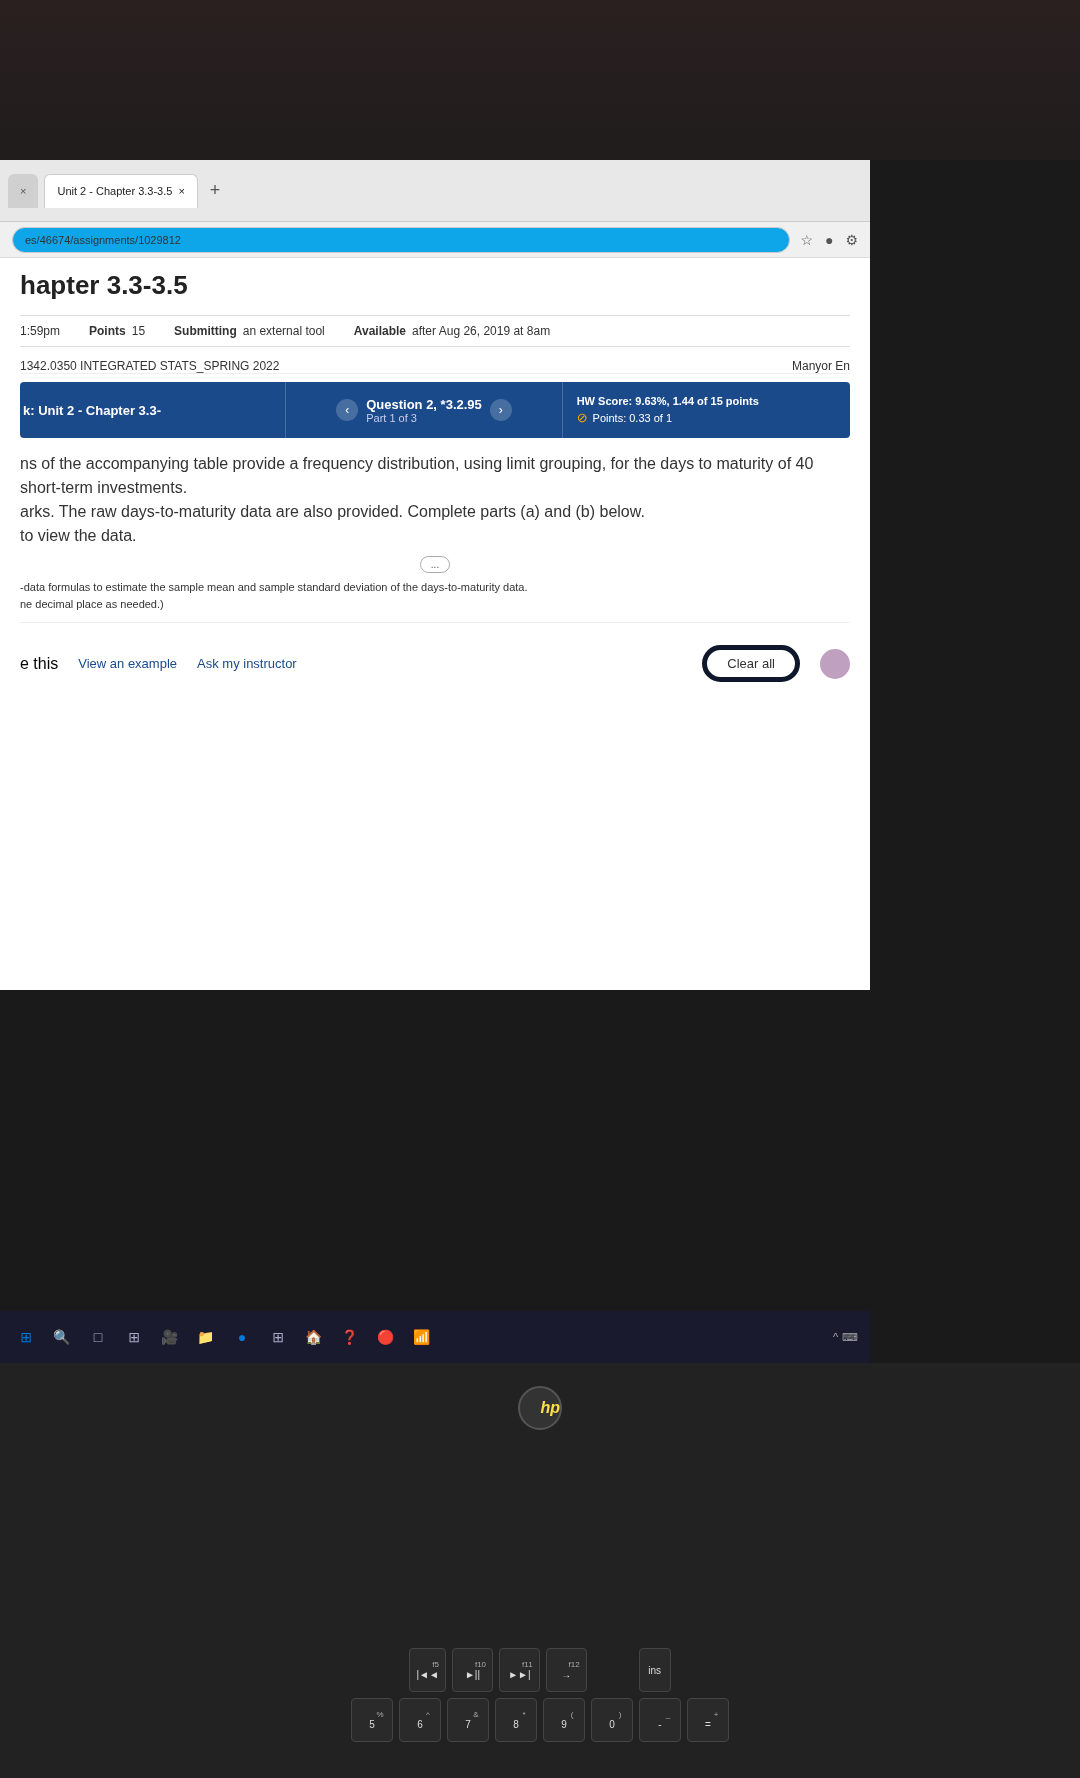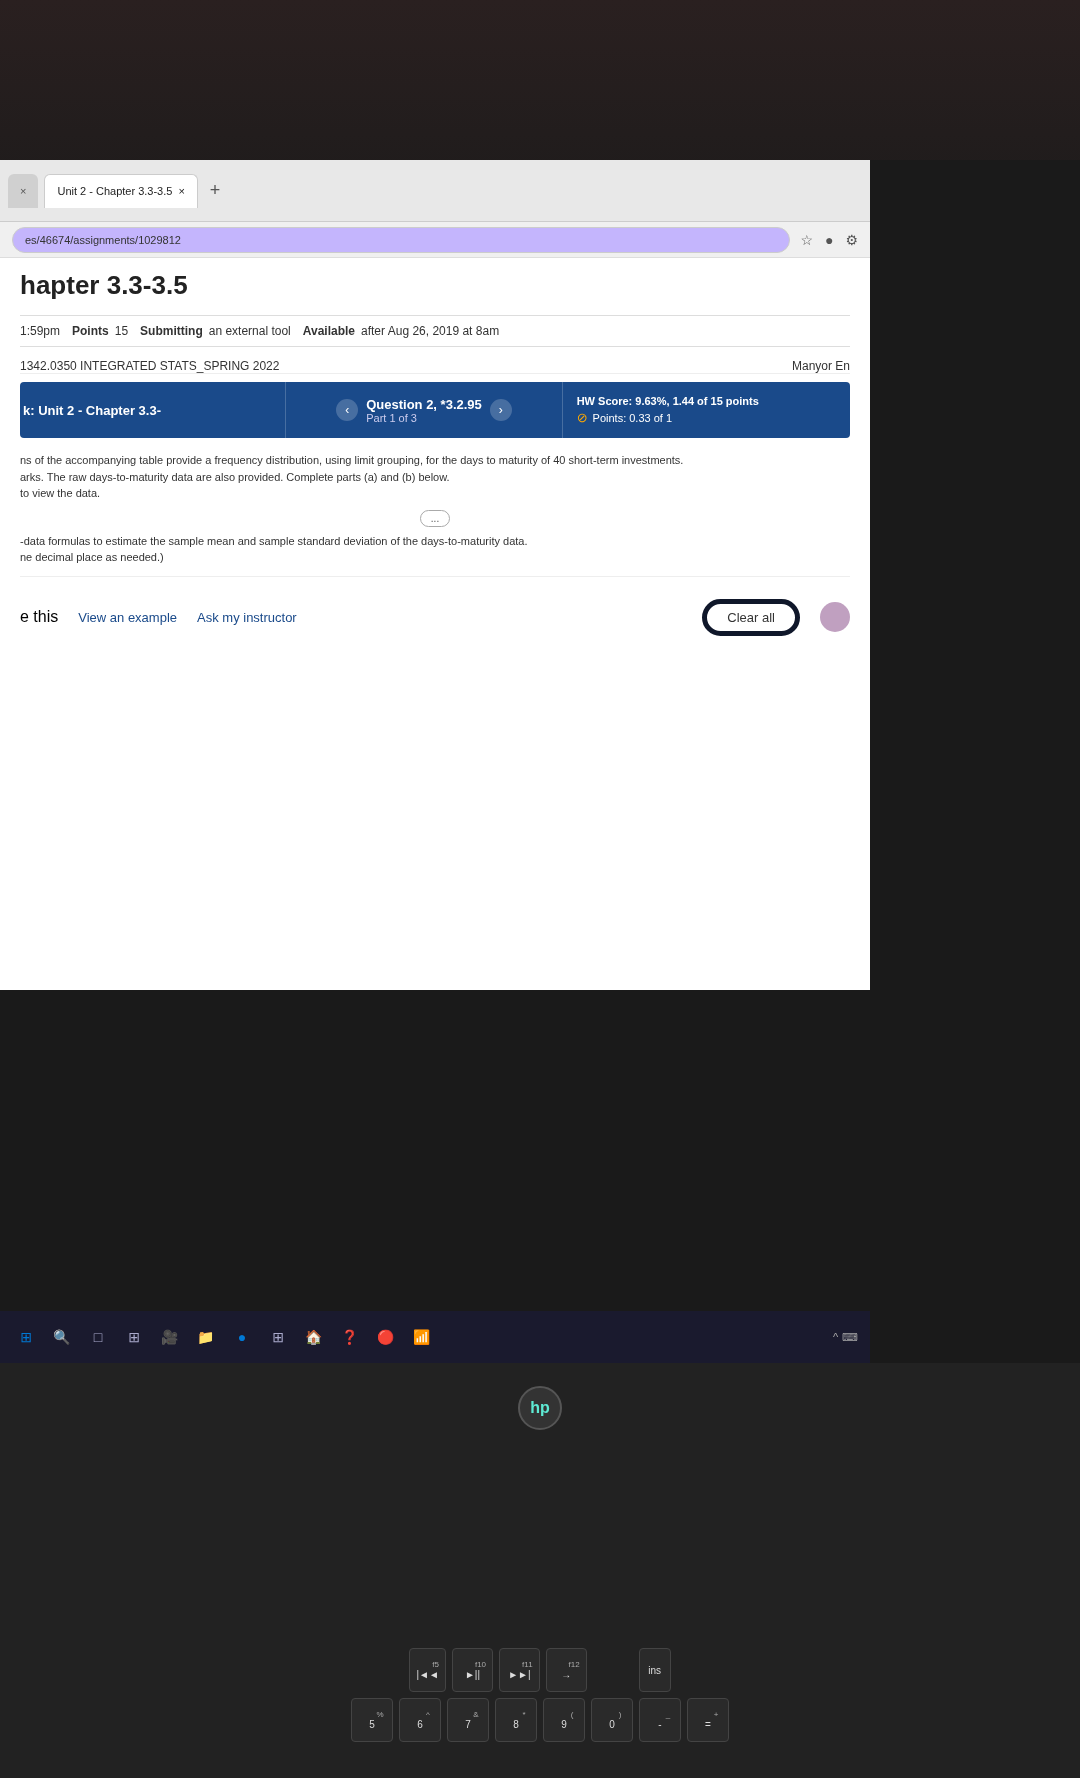--- a/index.html
+++ b/index.html
@@ -83,21 +83,21 @@
       height: 36px;
       display: flex;
       align-items: center;
       padding: 0 12px;
       gap: 10px;
       border-bottom: 1px solid #ddd;
     }
 
     .address-bar {
       flex: 1;
-      background: #c4b5fd;
+      background: #0ea5e9;
       border: 1px solid #ccc;
       border-radius: 14px;
       height: 26px;
       padding: 0 12px;
       font-size: 11px;
       color: #333;
       display: flex;
       align-items: center;
     }
 
@@ -123,21 +123,21 @@
 
     .page-title {
       font-size: 26px;
       font-weight: bold;
       color: #222;
       margin-bottom: 14px;
     }
 
     .meta-row {
       display: flex;
-      gap: 12px;
+      gap: 29px;
       font-size: 12px;
       color: #333;
       border-top: 1px solid #ddd;
       border-bottom: 1px solid #ddd;
       padding: 8px 0;
       margin-bottom: 12px;
     }
 
     .meta-item {
       display: flex;
@@ -239,21 +239,21 @@
       font-size: 11px;
     }
 
     .points-icon {
       color: #ffaa00;
       font-size: 13px;
     }
 
     
     .question-body {
-      font-size: 11px;
+      font-size: 16px;
       color: #333;
       line-height: 1.5;
       margin-bottom: 8px;
     }
 
     .expand-btn {
       display: inline-flex;
       align-items: center;
       justify-content: center;
       border: 1px solid #aaa;
@@ -373,23 +373,24 @@
     }
 
     .hp-circle {
       width: 44px;
       height: 44px;
       border-radius: 50%;
       background: #333;
       border: 2px solid #555;
       display: flex;
       align-items: center;
-      justify-content: center;
-      color: #5eead4;
+      justify-content: flex-end;
+      color: #fde047;
       font-size: 16px;
+      font-style: italic;
       font-weight: bold;
     }
 
     
     .keyboard {
       position: absolute;
       bottom: 30px;
       left: 20px;
       right: 20px;
     }

